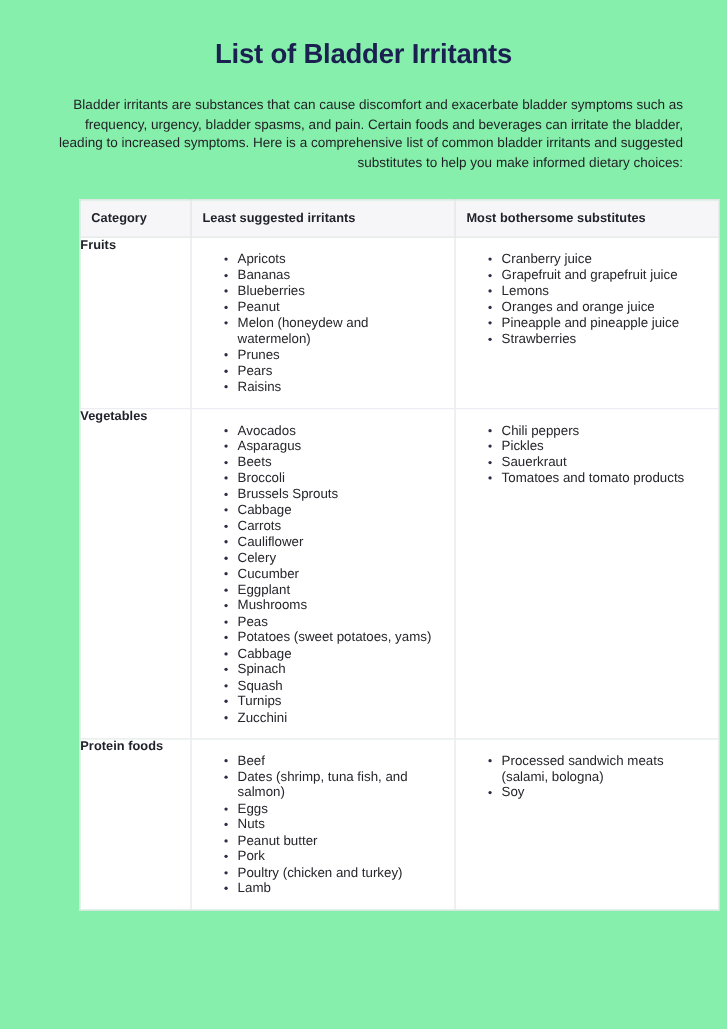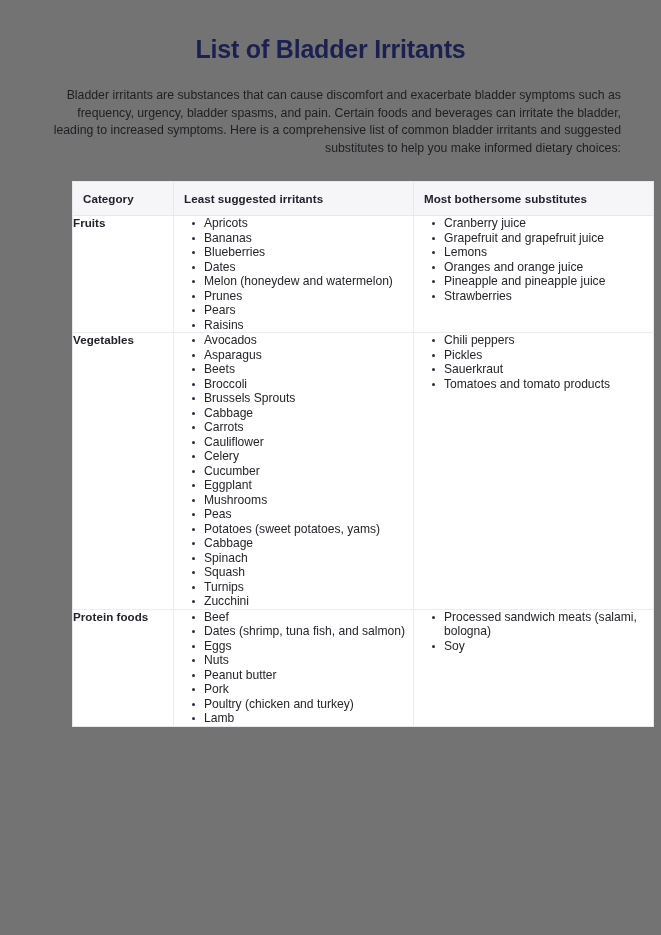--- a/index.html
+++ b/index.html
@@ -14,21 +14,21 @@
     color: #1d1d1f;
     -webkit-font-smoothing: antialiased;
   }
 
   .page {
     position: relative;
     width: 661px;
     height: 935px;
     box-sizing: border-box;
     padding: 0 40px;
-    background: #737373;
+    background: #86efac;
     overflow: hidden;
   }
 
   .doc-title {
     margin: 0;
     padding-top: 33px;
     text-align: center;
     font-size: 25px;
     line-height: 32px;
     font-weight: bold;
@@ -92,21 +92,21 @@
     font-weight: bold;
     color: #20232b;
     letter-spacing: 0.05px;
   }
 
   td.list-cell {
     padding: 9px 8px 18px 8px;
   }
 
   ul.item-list {
-    margin: 0;
+    margin: 12px;
     padding: 0 0 0 30px;
     list-style: none;
   }
   ul.item-list li {
     position: relative;
     font-size: 12.1px;
     line-height: 14.5px;
     color: #25252b;
     padding: 0 0 0 0;
     margin: 0 0 0 0;
@@ -149,21 +149,21 @@
         </tr>
       </thead>
       <tbody id="table-body">
           <tr>
             <td class="cat-cell">Fruits</td>
             <td class="list-cell">
               <ul class="item-list">
                 <li>Apricots</li>
                 <li>Bananas</li>
                 <li>Blueberries</li>
-                <li>Dates</li>
+                <li>Peanut</li>
                 <li>Melon (honeydew and watermelon)</li>
                 <li>Prunes</li>
                 <li>Pears</li>
                 <li>Raisins</li>
               </ul>
             </td>
             <td class="list-cell">
               <ul class="item-list">
                 <li>Cranberry juice</li>
                 <li>Grapefruit and grapefruit juice</li>

